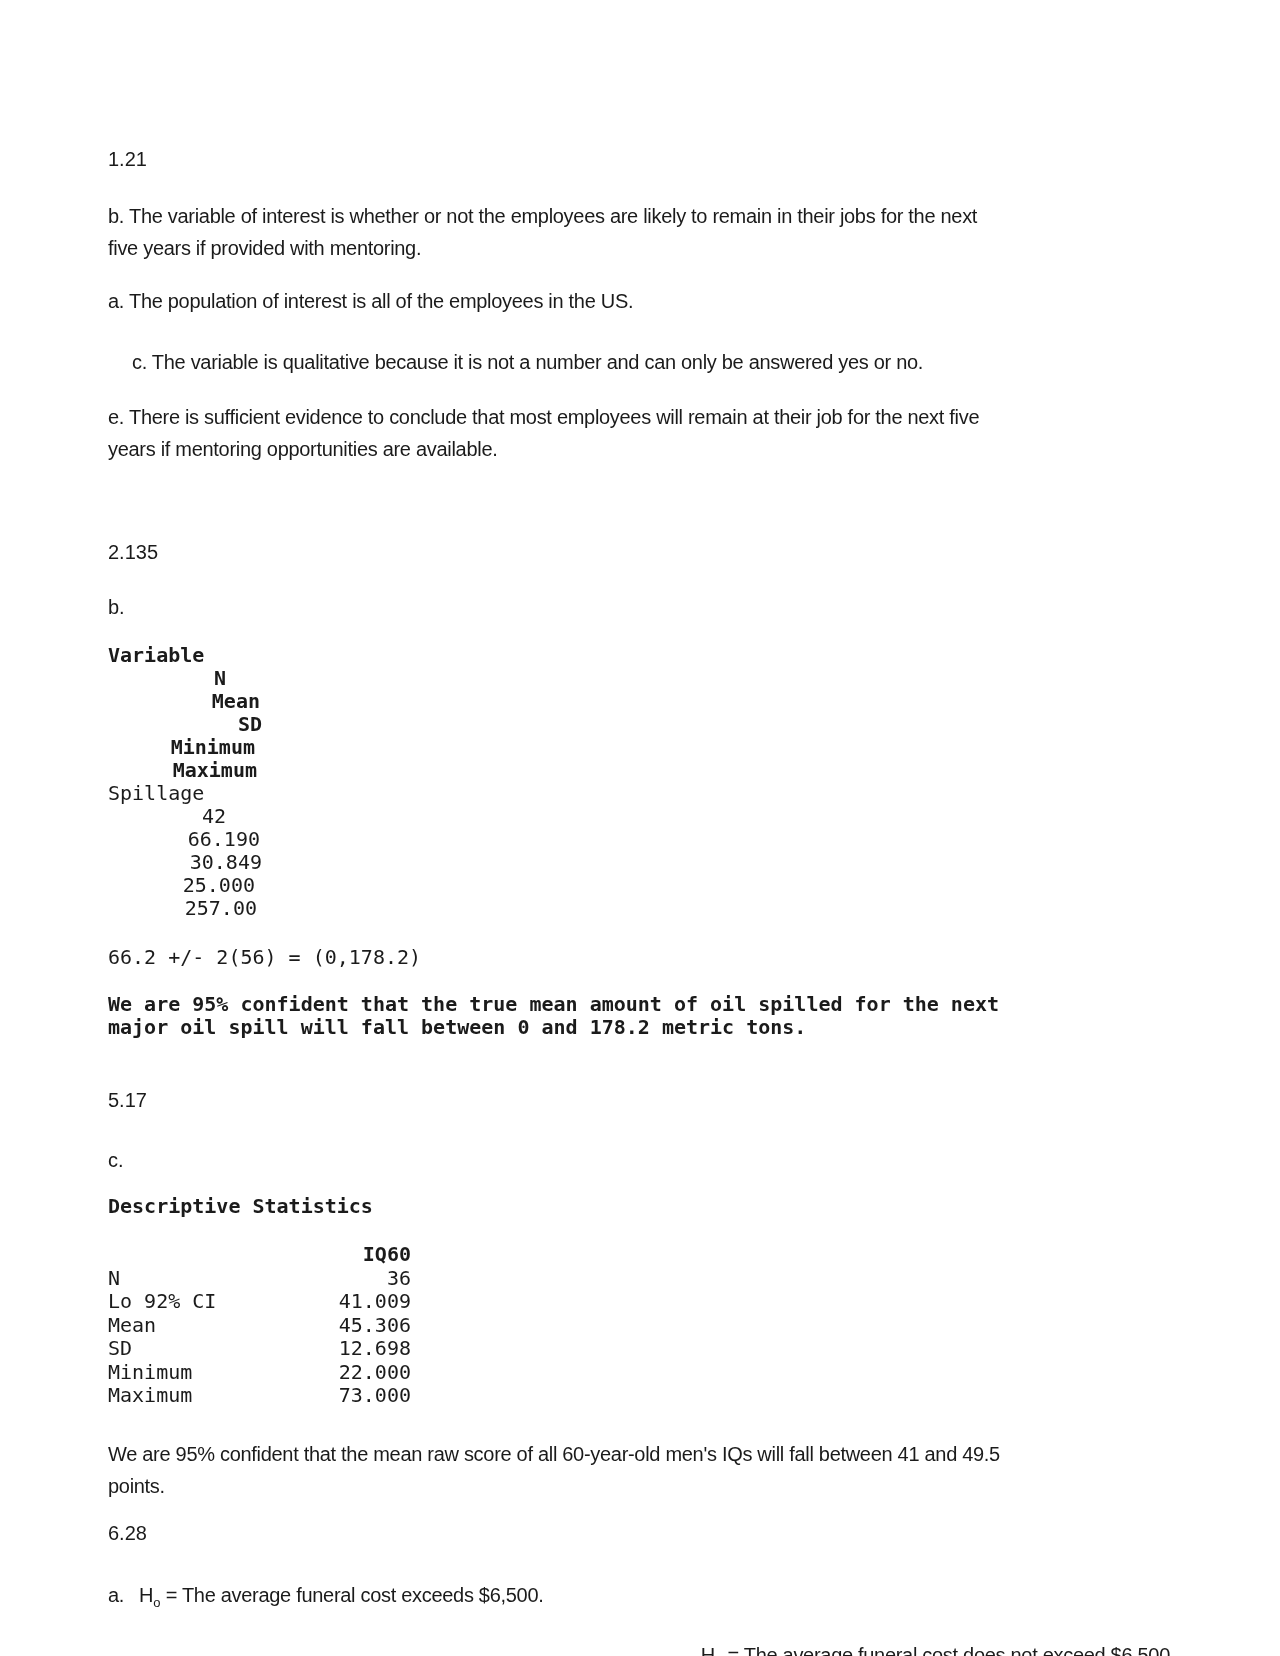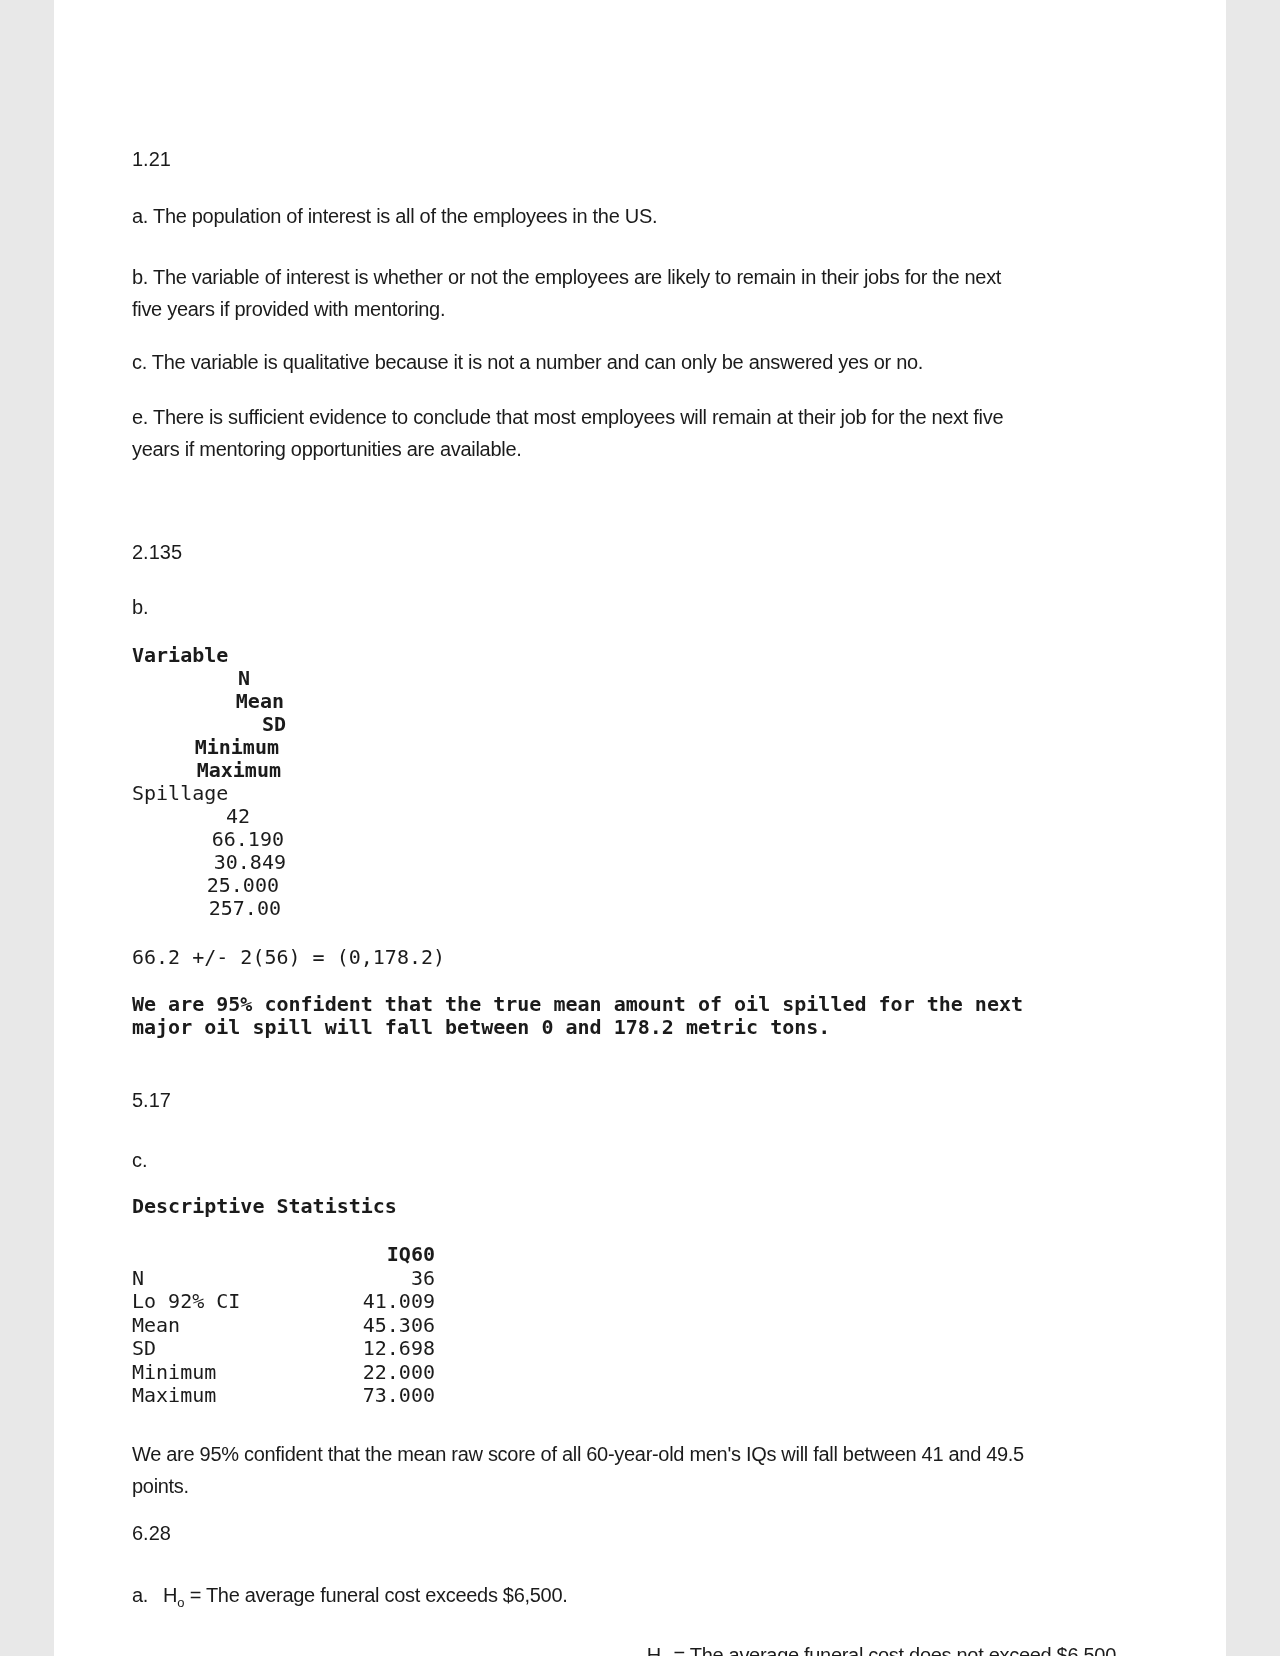--- a/index.html
+++ b/index.html
@@ -1,22 +1,22 @@
 <!DOCTYPE html>
 <html><head>
 <meta charset="utf-8">
 <style>
   html,body { margin:0; padding:0; background:#e8e8e8; }
   .page {
     position:relative;
-    width:1172px; height:1656px;
+    width:1280px; height:1656px;
     margin:0 auto;
     background:#ffffff;
     box-sizing:border-box;
-    padding:148px 110px 0 78px;
+    padding:148px 110px 0 108px;
     font-family:"Liberation Sans", sans-serif;
     color:#1b1b1b;
     overflow:hidden;
   }
   .h {
     font-size:20px; line-height:22px;
     white-space:pre;
   }
   .para {
     font-size:20px; line-height:32px;
@@ -26,21 +26,21 @@
   }
   .mono { font-family:"DejaVu Sans Mono", monospace; font-size:20px; }
   .mono-line { line-height:23px; white-space:pre; margin:0; }
   .mono-para { line-height:23px; white-space:pre; margin:0; }
   .b { font-weight:bold; }
 
   
   .mb30 { margin-bottom:30px; }
   .mb29 { margin-bottom:29px; }
   .mb21 { margin-bottom:21px; }
-  .mb23 { margin-bottom:23px; }
+  .mb23 { margin-bottom:23px;margin-left:24px; }
   .mb20 { margin-bottom:20px; }
   .mb76 { margin-bottom:76px; }
   .mb33 { margin-bottom:33px; }
   .mb26 { margin-bottom:26px; }
   .mb24 { margin-bottom:24px; }
   .mb50 { margin-bottom:50px;font-weight:bold; }
   .mb38 { margin-bottom:38px; }
   .mb25 { margin-bottom:25px; }
   .mb35 { margin-bottom:35px; }
 
@@ -64,23 +64,23 @@
   .hyp .hyp-prefix { display:inline-block; width:31px; }
   .hyp-indent { padding-left:25px;text-align:right; }
   .hyp sub { font-size:13px; letter-spacing:0; }
 </style>
 </head>
 <body>
 
 <div class="page">
 
   <div class="h mb30">1.21</div>
-  <p class="para mb29">a. The population of interest is all of the employees in the US.</p>
   <p class="para mb21">b. The variable of interest is whether or not the employees are likely to remain in their jobs for the next
 five years if provided with mentoring.</p>
+  <p class="para mb29">a. The population of interest is all of the employees in the US.</p>
   <p class="para mb23">c. The variable is qualitative because it is not a number and can only be answered yes or no.</p>
   <p class="para mb76">e. There is sufficient evidence to conclude that most employees will remain at their job for the next five
 years if mentoring opportunities are available.</p>
 
   <div class="h mb33">2.135</div>
   <div class="h mb26">b.</div>
 
   <div class="mono mb26">
     <div class="mt-row b">
       <span class="c c1">Variable</span>

